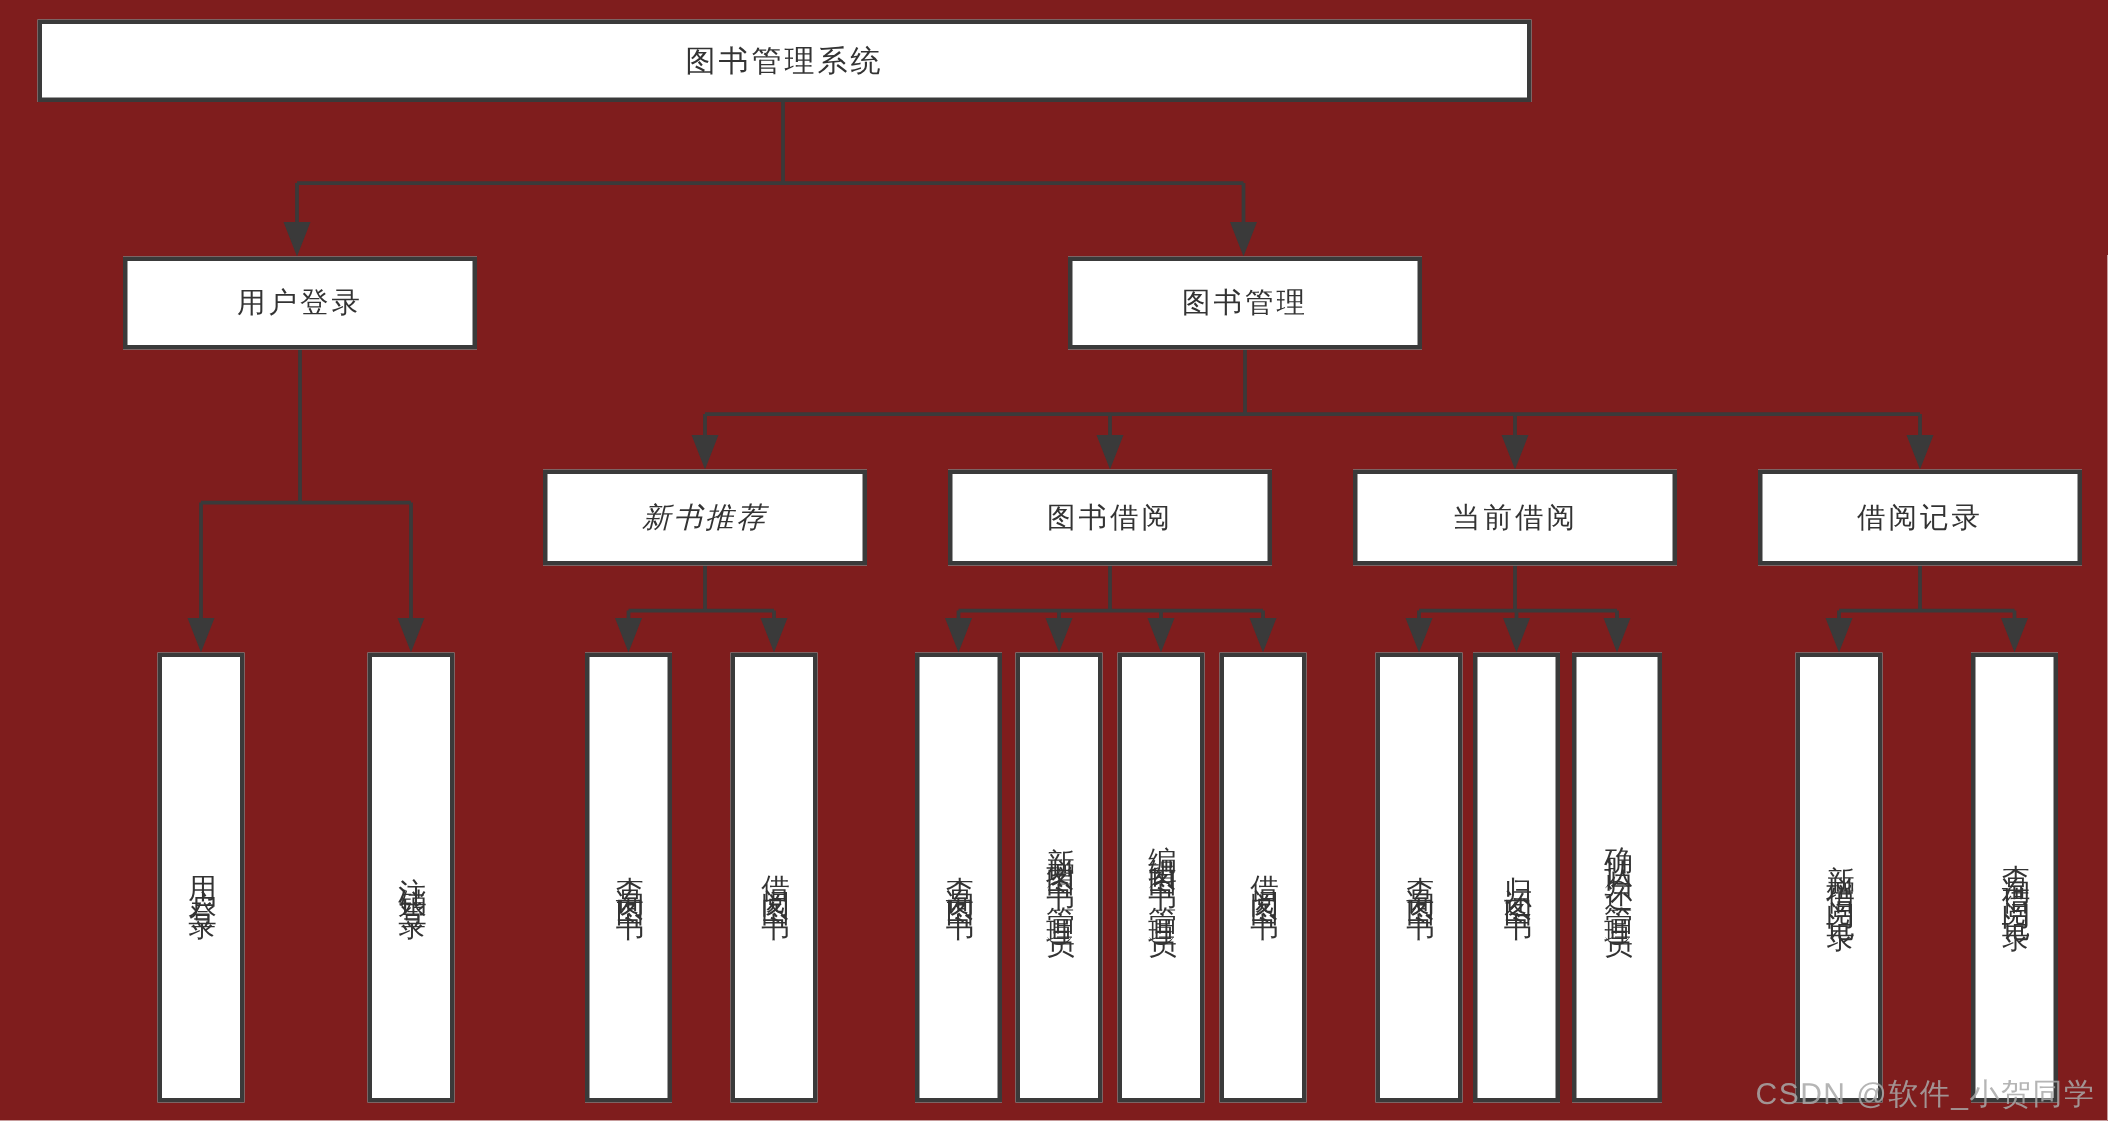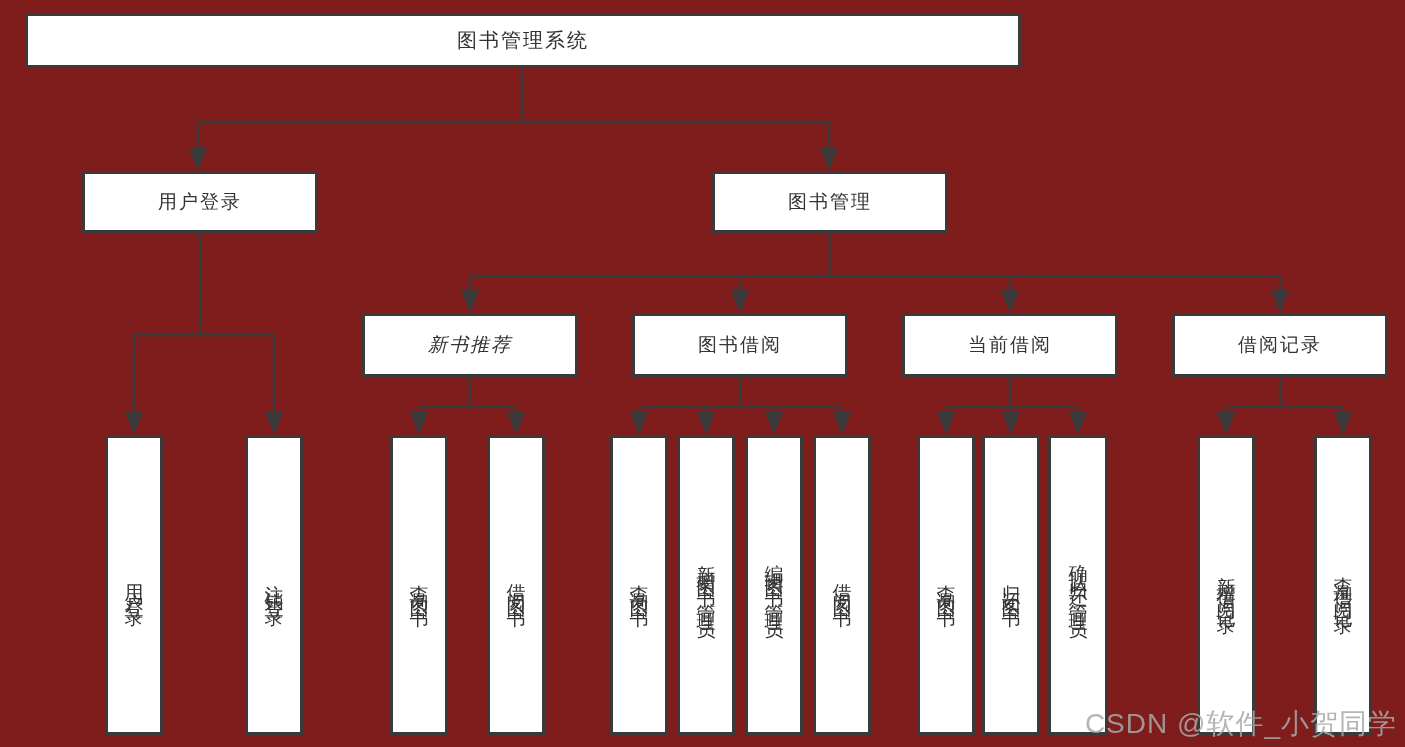--- a/index.html
+++ b/index.html
@@ -37,21 +37,21 @@
     writing-mode: vertical-rl;
     letter-spacing: 8px;
     font-size: 19px;
     white-space: normal;
   }
   .watermark {
     position: absolute;
     right: 8px;
     bottom: 4px;
     z-index: 3;
-    font-size: 28px;
+    font-size: 20px;
     color: rgba(168,168,168,0.85);
     letter-spacing: 1px;
     white-space: nowrap;
   }
 </style>
 </head>
 <body>
 
 <div class="canvas">
 

